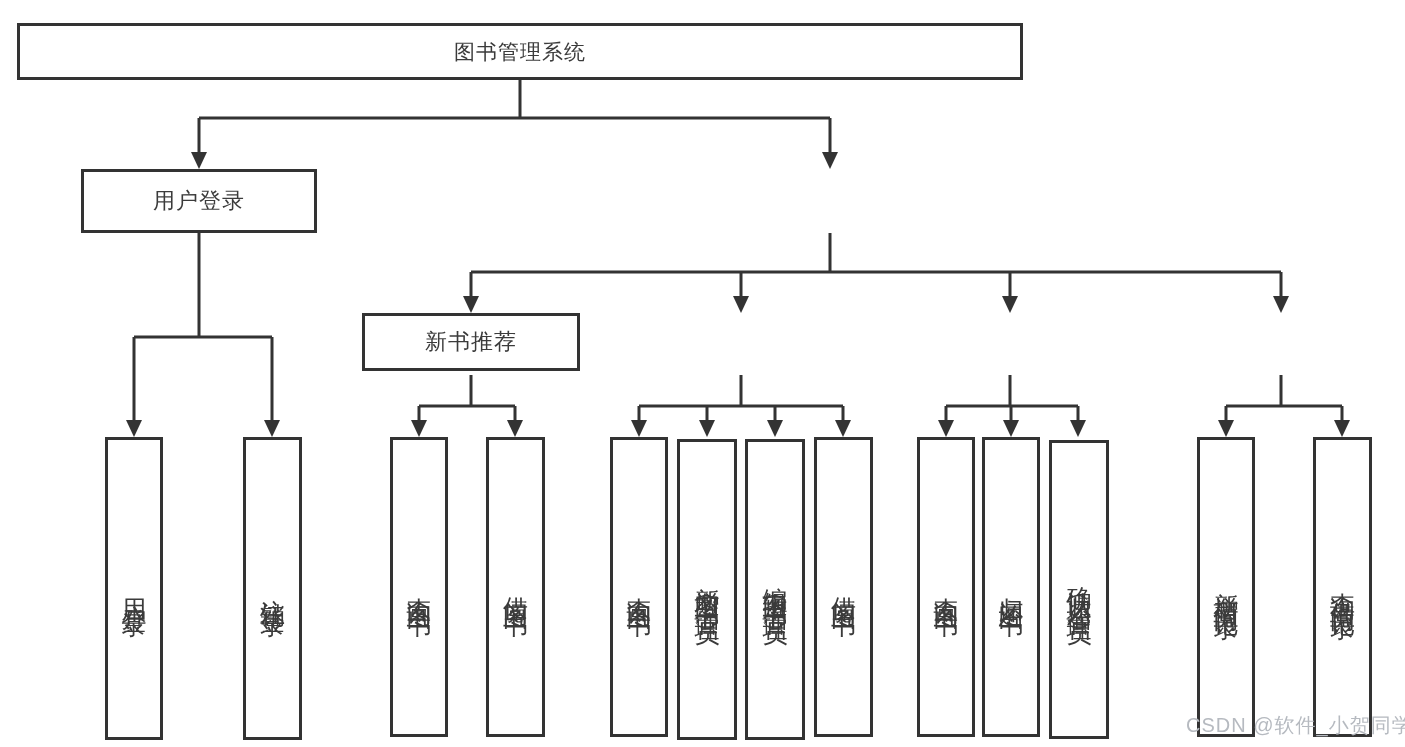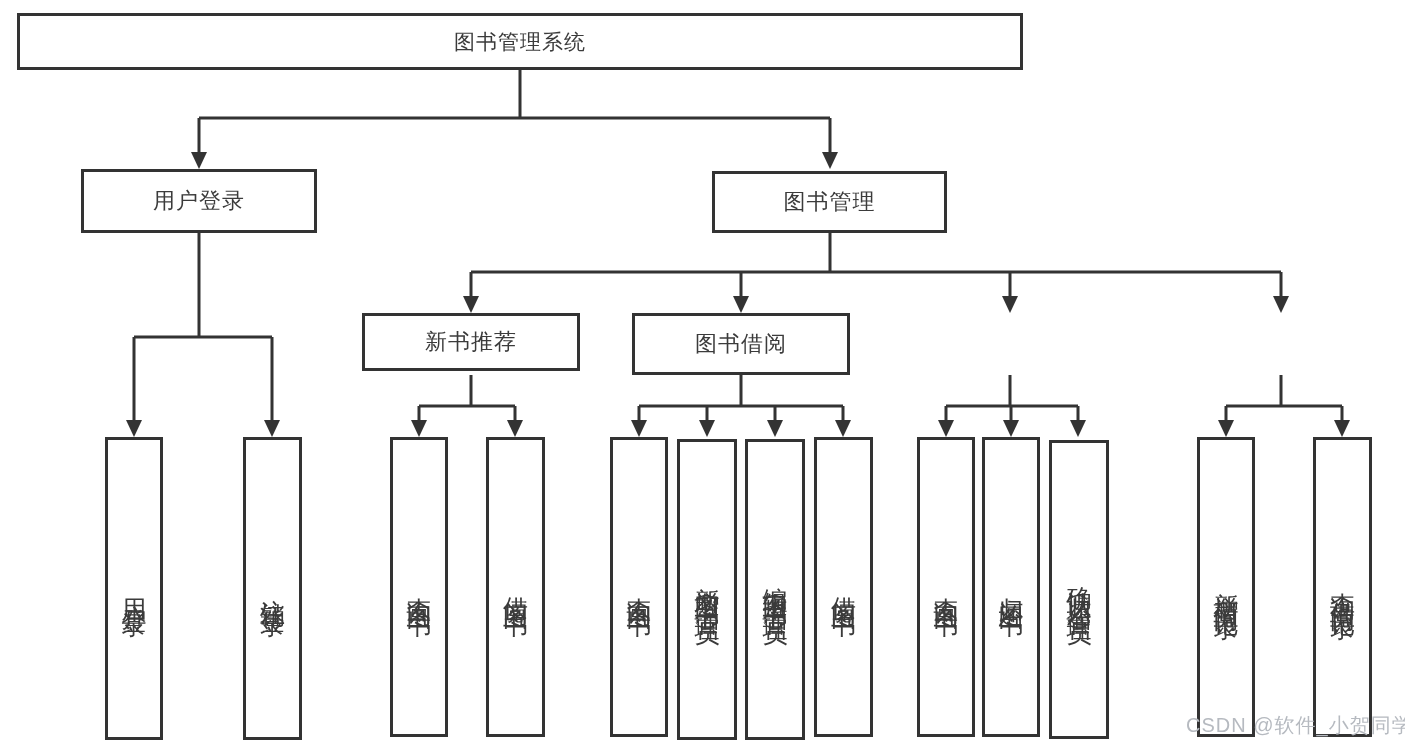--- a/index.html
+++ b/index.html
@@ -97,36 +97,30 @@
       <polygon points="767,420 783,420 775,437"></polygon>
       <polygon points="835,420 851,420 843,437"></polygon>
       <polygon points="938,420 954,420 946,437"></polygon>
       <polygon points="1003,420 1019,420 1011,437"></polygon>
       <polygon points="1070,420 1086,420 1078,437"></polygon>
       <polygon points="1218,420 1234,420 1226,437"></polygon>
       <polygon points="1334,420 1350,420 1342,437"></polygon>
     </g>
   </svg>
 
-  <div class="node hbox root-box" style="left:17px; top:13px; width:1006px; height:57px;">
+  <div class="node hbox root-box" style="left:17px; top:23px; width:1006px; height:57px;">
     <span>图书管理系统</span>
   </div>
 
   <div class="node hbox" style="left:81px; top:169px; width:236px; height:64px;">
     <span>用户登录</span>
   </div>
-  <div class="node hbox" style="left:712px; top:171px; width:235px; height:62px;">
-    <span>图书管理</span>
-  </div>
 
   <div class="node hbox" style="left:362px; top:313px; width:218px; height:58px;">
     <span>新书推荐</span>
-  </div>
-  <div class="node hbox" style="left:632px; top:313px; width:218px; height:62px;">
-    <span>图书借阅</span>
   </div>
 
   <div class="node vbox" style="left:105px; top:437px; width:58px; height:303px;">
     <span>用户登录</span>
   </div>
   <div class="node vbox" style="left:243px; top:437px; width:59px; height:303px;">
     <span>注销登录</span>
   </div>
 
   <div class="node vbox" style="left:390px; top:437px; width:58px; height:300px;">

